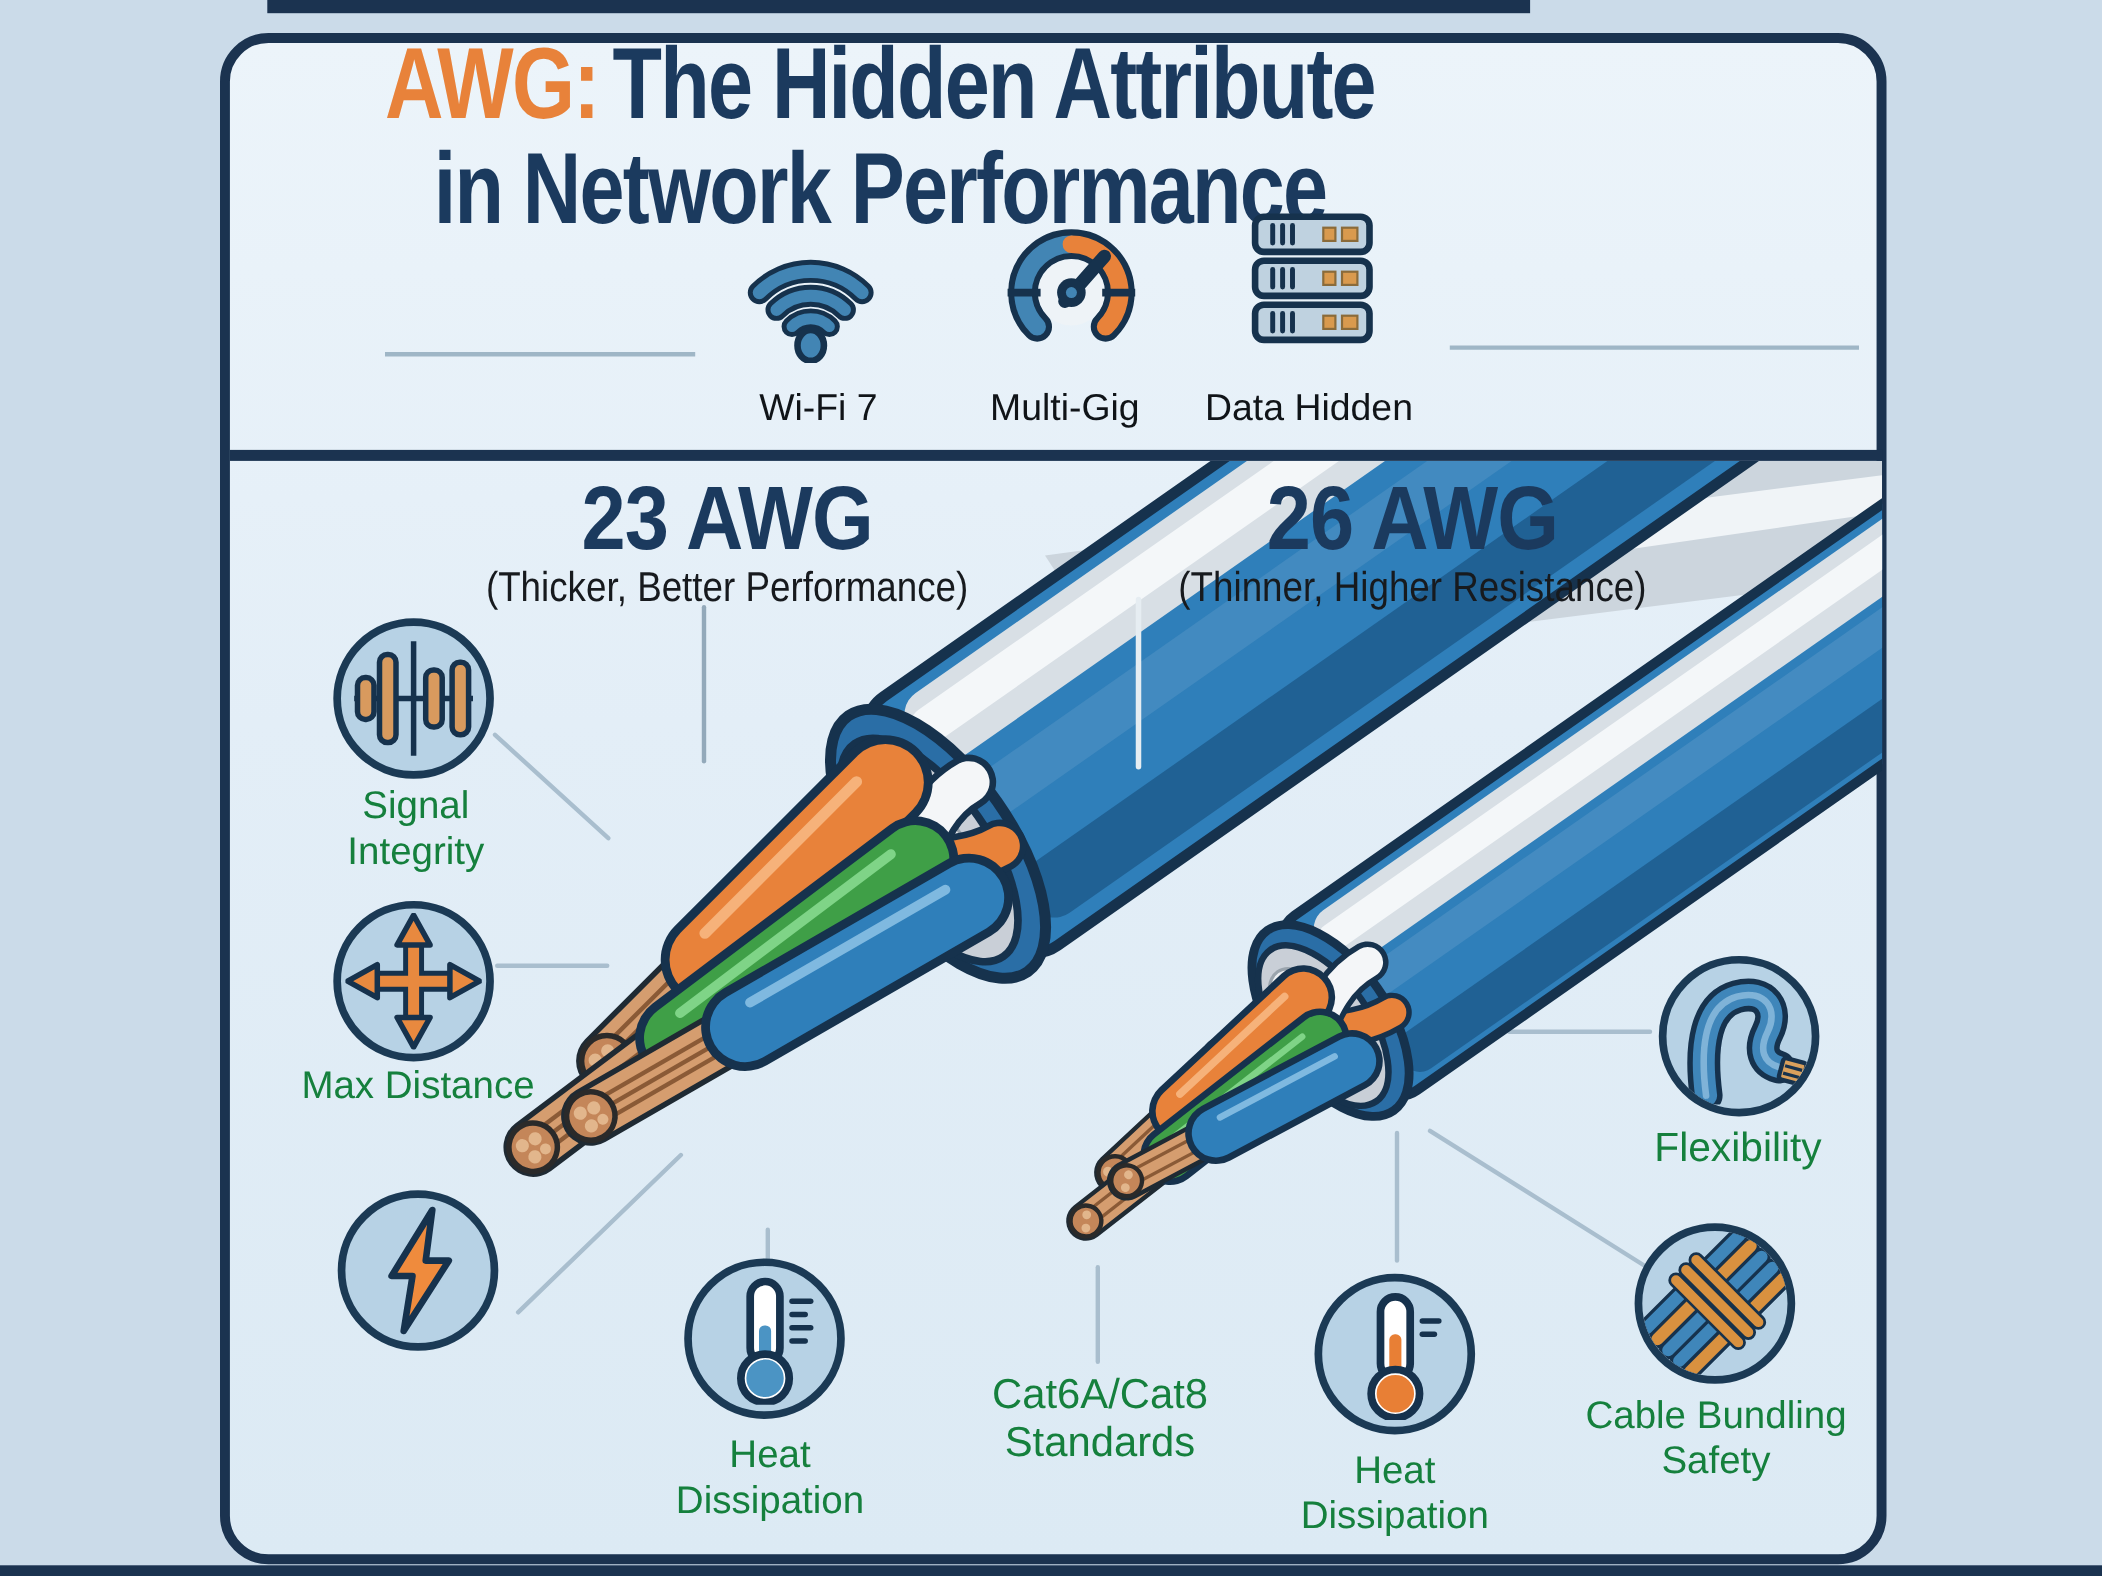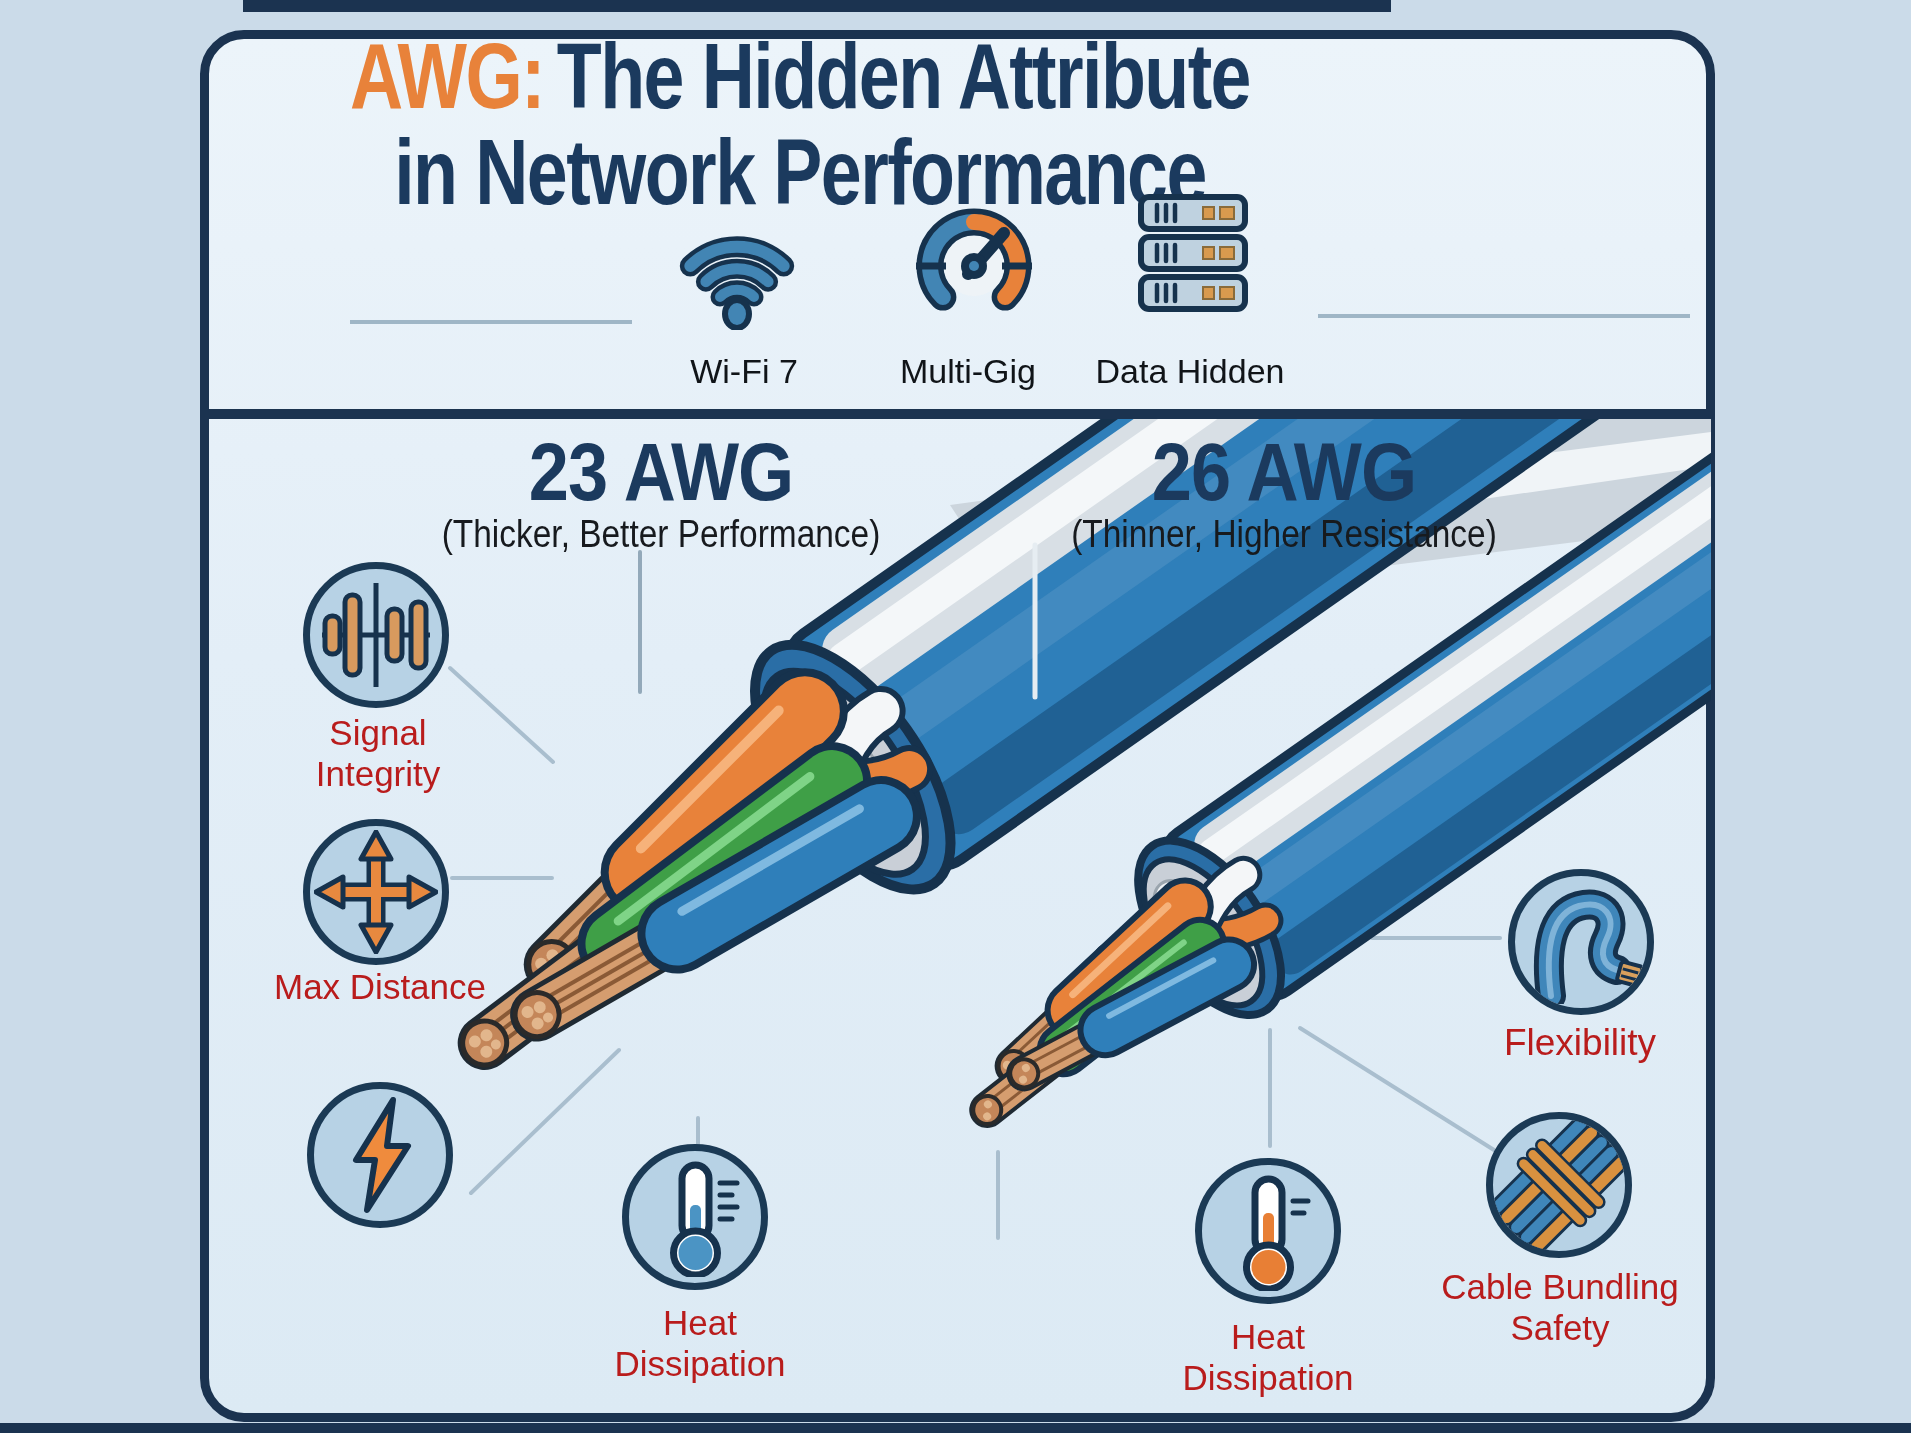--- a/index.html
+++ b/index.html
@@ -21,21 +21,21 @@
   
   .tech-label{text-align:center;font-size:34px;color:#101418;white-space:nowrap;font-weight:500}
   
   .sec{text-align:center;white-space:nowrap;transform:translateX(-50%) scaleX(.88);transform-origin:center top}
   .sec h2{font-size:82px;line-height:82px;font-weight:bold;letter-spacing:-1px;color:#1b3a5e}
   .sec p{font-size:38px;line-height:42px;color:#171a1e;font-weight:500}
   
   .fcircle{position:absolute;z-index:2;width:146px;height:146px;border-radius:50%;
            background:#b7d2e5;border:7px solid #1b3a55;overflow:hidden;
            transform:translate(-50%,-50%);display:flex;align-items:center;justify-content:center}
-  .fcap{position:absolute;z-index:2;text-align:center;font-size:35px;line-height:41px;color:#b91c1c;
+  .fcap{position:absolute;z-index:2;text-align:center;font-size:35px;line-height:41px;color:#15803d;
         font-weight:500;white-space:nowrap;transform:translateX(-50%)}
   .fcap span{display:block}
   .fcap.big{font-size:38px;line-height:44px}
 </style>
 </head>
 <body>
 
 <div class="stage">
 
   <div class="top-strip"></div>
@@ -388,20 +388,24 @@
       <span>Integrity</span>
   </div>
   <div class="fcap ov" style="left:380px;top:966px">
     <span>Max Distance</span>
       <span></span>
   </div>
   <div class="fcap ov" style="left:700px;top:1302px">
     <span>Heat</span>
       <span>Dissipation</span>
   </div>
+  <div class="fcap big ov" style="left:1000px;top:1246px">
+    <span>Cat6A/Cat8</span>
+      <span>Standards</span>
+  </div>
   <div class="fcap ov" style="left:1268px;top:1316px">
     <span>Heat</span>
       <span>Dissipation</span>
   </div>
   <div class="fcap ov" style="left:1580px;top:1022px;font-size:37px">
     <span>Flexibility</span>
       <span></span>
   </div>
   <div class="fcap ov" style="left:1560px;top:1266px">
     <span>Cable Bundling</span>

